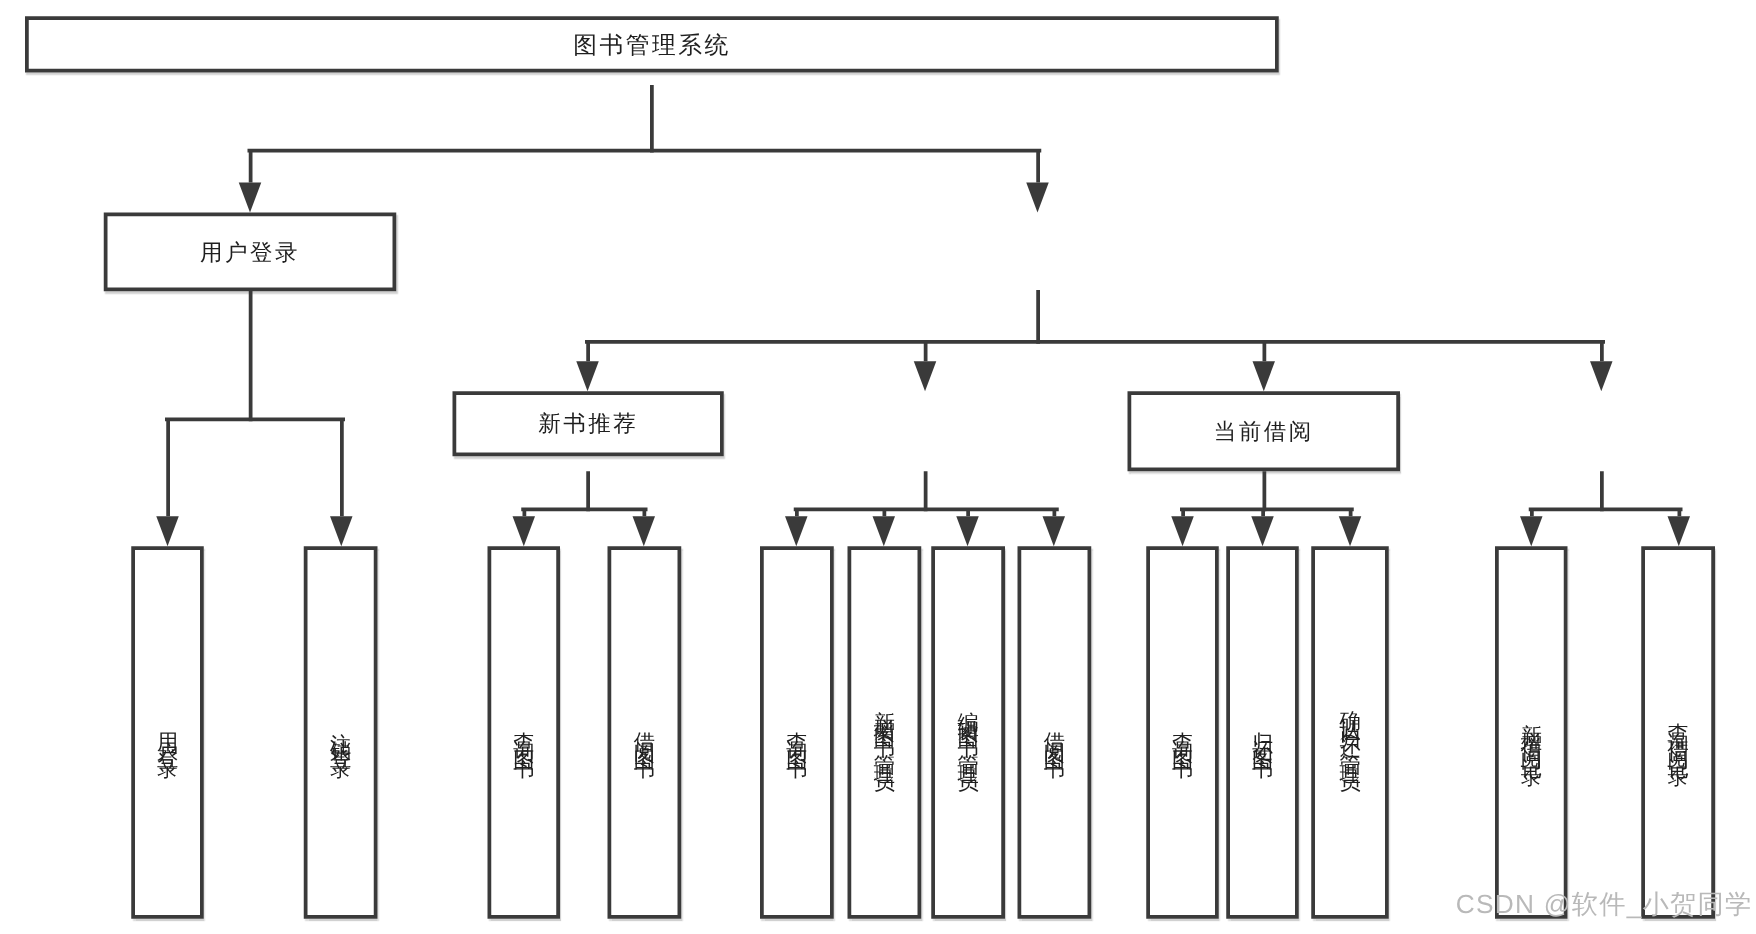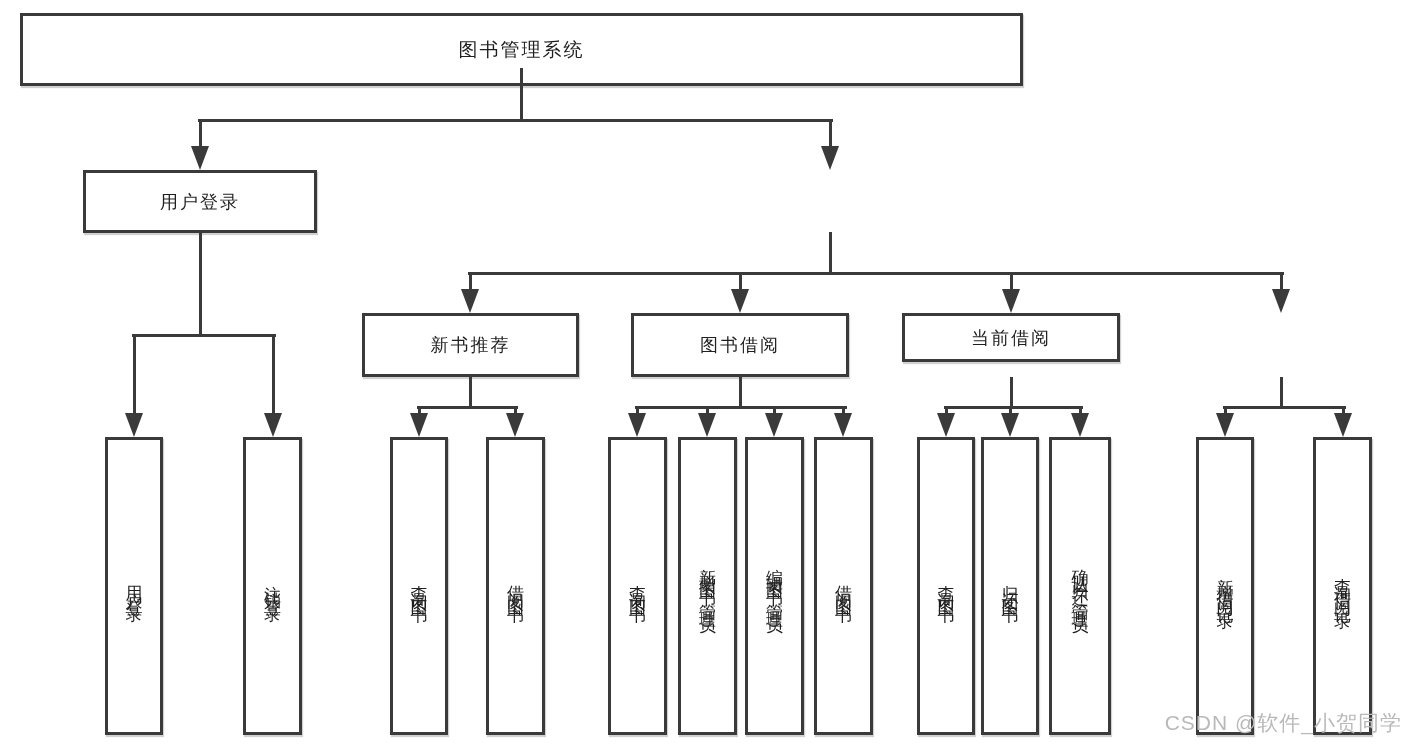--- a/index.html
+++ b/index.html
@@ -59,35 +59,32 @@
     color: var(--wm);
     z-index: 10;
     white-space: nowrap;
   }
 </style>
 </head>
 <body>
 
 <div id="canvas">
 
-  <div class="node root" style="left:20px; top:13px; width:1003px; height:73px;">
+  <div class="node root" style="left:20px; top:13px; width:1003px; height:45px;">
     <span class="label">图书管理系统</span>
   </div>
 
   <div class="node header" style="left:83px; top:170px; width:234px; height:63px;">
     <span class="label">用户登录</span>
   </div>
 
-  <div class="node header" style="left:362px; top:313px; width:217px; height:64px;">
+  <div class="node header" style="left:362px; top:313px; width:217px; height:52px;">
     <span class="label">新书推荐</span>
   </div>
-  <div class="node header" style="left:631px; top:313px; width:218px; height:64px;">
-    <span class="label">图书借阅</span>
-  </div>
-  <div class="node header" style="left:902px; top:313px; width:218px; height:49px;">
+  <div class="node header" style="left:902px; top:313px; width:218px; height:64px;">
     <span class="label">当前借阅</span>
   </div>
 
   <div class="node leaf" style="left:105px; top:437px; width:58px; height:298px;">
     <span class="vlabel">用户登录</span>
   </div>
   <div class="node leaf" style="left:243px; top:437px; width:59px; height:298px;">
     <span class="vlabel">注销登录</span>
   </div>
 

